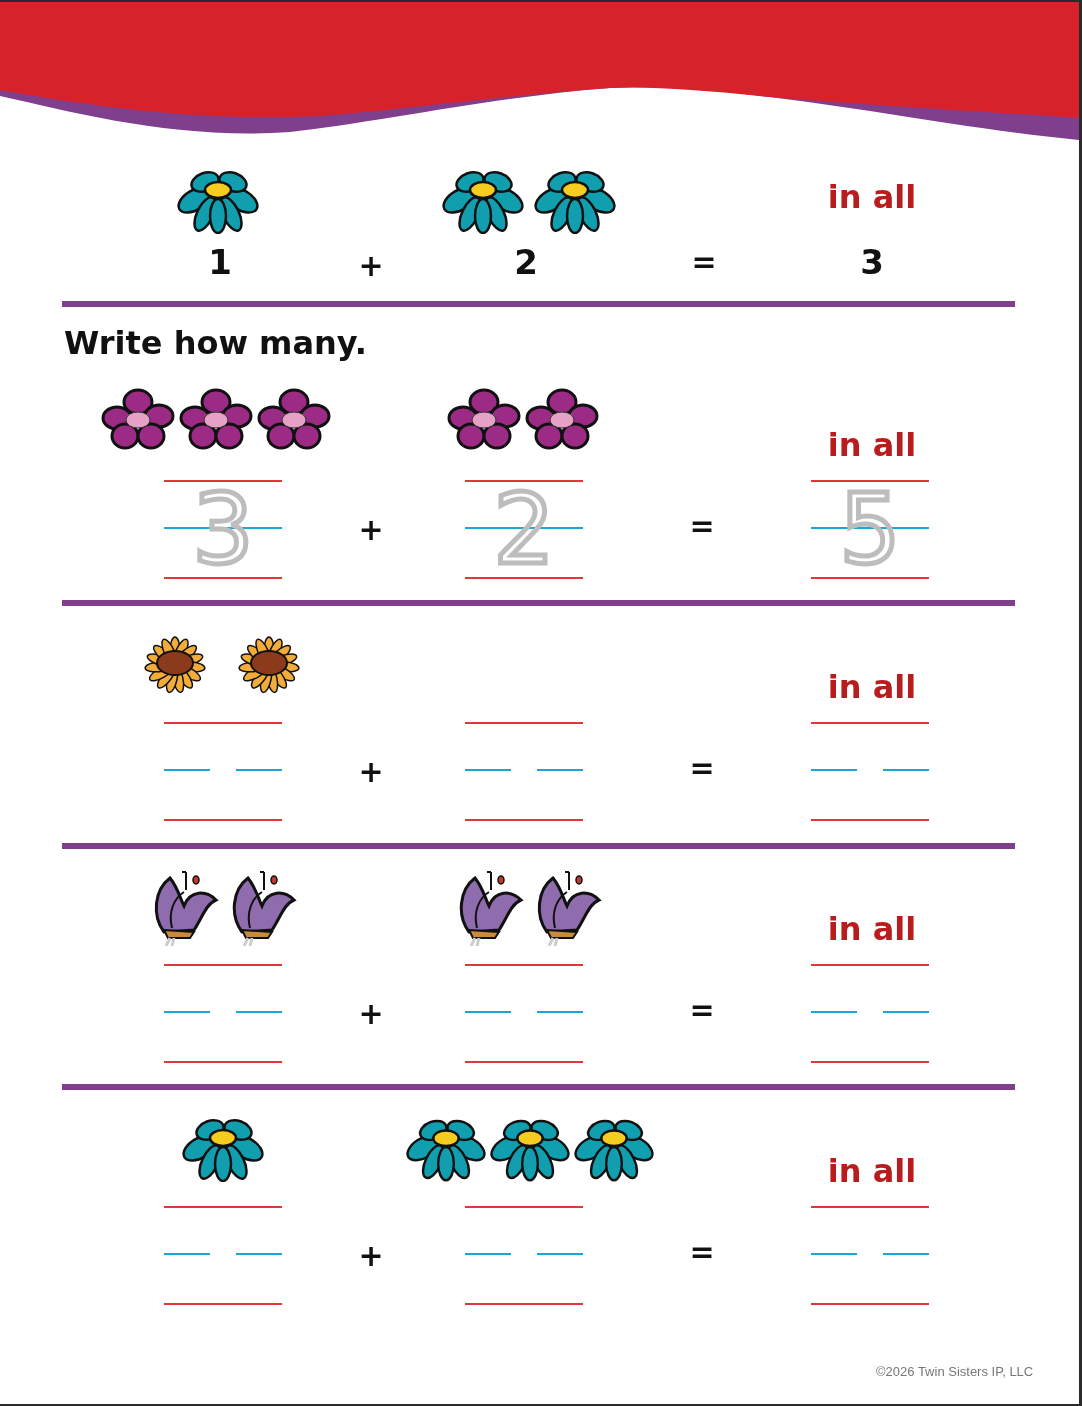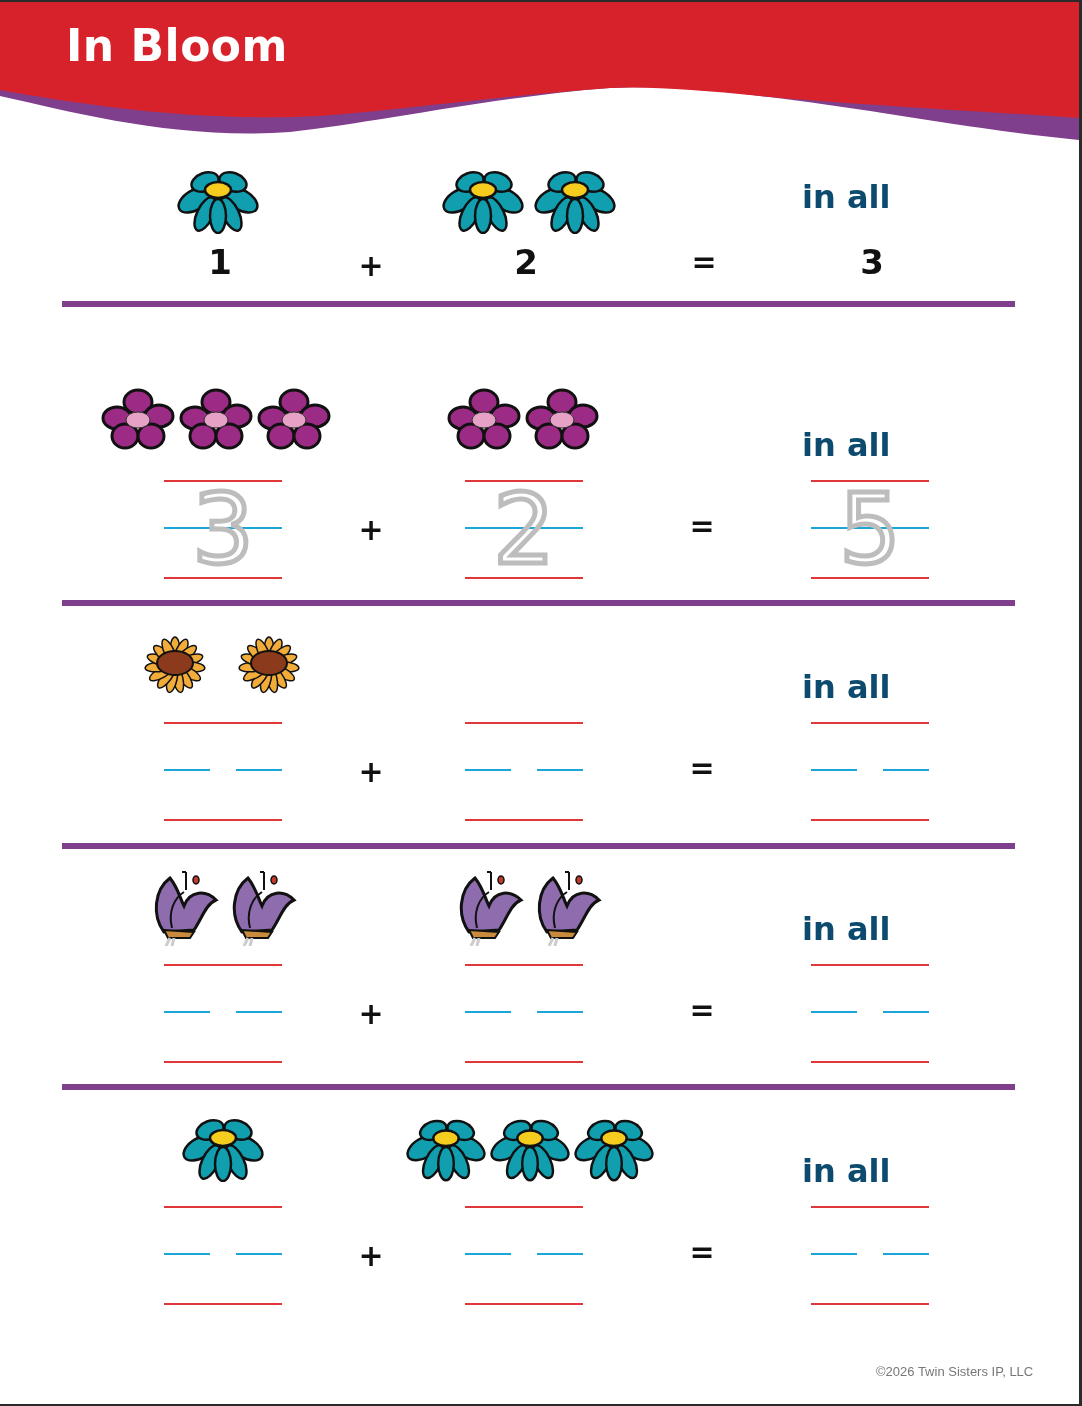--- a/index.html
+++ b/index.html
@@ -3,41 +3,40 @@
 <meta charset="utf-8">
 <style>
   html, body { margin:0; padding:0; }
   body { width:1082px; height:1406px; background:#2a2a2a; font-family:"DejaVu Sans", sans-serif; }
   .page { position:absolute; left:0; top:2px; width:1079px; height:1402px; background:#fff; overflow:hidden; }
   .banner { position:absolute; left:0; top:0; width:1079px; height:150px; }
   .title { position:absolute; left:66px; top:18px; color:#fff; font-size:44px; font-weight:bold; letter-spacing:0.5px; font-family:"DejaVu Sans", sans-serif; }
   .divider { position:absolute; left:62px; width:953px; height:6px; background:#7f3f8c; }
   .num { position:absolute; font-size:34px; font-weight:bold; color:#111; width:60px; text-align:center; font-family:"DejaVu Sans", sans-serif; }
   .op { position:absolute; font-size:30px; font-weight:bold; color:#111; width:40px; text-align:center; }
-  .inall { position:absolute; font-size:32px; font-weight:bold; color:#0c4a6e; width:140px; text-align:left; font-family:"DejaVu Sans", sans-serif; }
+  .inall { position:absolute; font-size:32px; font-weight:bold; color:#b91c1c; width:140px; text-align:center; font-family:"DejaVu Sans", sans-serif; }
   .heading { position:absolute; left:64px; top:322px; font-size:32px; font-weight:bold; color:#111; font-family:"DejaVu Sans", sans-serif; }
   .lines { position:absolute; width:118px; height:100px; }
   .lines .r { position:absolute; left:0; width:118px; height:2px; background:#e0383a; }
   .lines .b1 { position:absolute; left:0; width:46px; height:2px; background:#1aa6d6; }
   .lines .b2 { position:absolute; left:72px; width:46px; height:2px; background:#1aa6d6; }
   .lines .bf { position:absolute; left:0; width:118px; height:2px; background:#1aa6d6; }
   .trace { position:absolute; left:0; top:0; width:118px; height:100px; display:flex; align-items:center; justify-content:center; font-size:96px; font-family:"DejaVu Sans", sans-serif; color:transparent; -webkit-text-stroke:5px #bdbdbd; }
   .flowers { position:absolute; display:flex; gap:6px; }
   .copyright { position:absolute; left:876px; top:1362px; font-size:13px; color:#777; font-family:"Liberation Sans", sans-serif; }
 </style>
 </head>
 <body>
 
 <div class="page">
 
   <svg class="banner" viewBox="0 0 1079 150" width="1079" height="150">
     <path d="M0,0 H1079 V138 C960,126 860,105 760,94 C700,86 650,84 610,86 C500,94 380,120 290,130 C180,138 80,112 0,94 Z" fill="#7f3f8c"></path>
     <path d="M0,0 H1079 V116 C960,108 850,102 760,94 C700,88 650,84 610,86 C500,94 400,108 320,114 C200,120 90,104 0,88 Z" fill="#d7222b"></path>
   </svg>
-  <div class="title">In Bloom</div>
 
   <div class="flowers" style="left:175px; top:166px;">
     <svg width="86" height="66" viewBox="0 0 86 66">
         <g stroke="#111" stroke-width="2.5">
           <ellipse cx="20" cy="32" rx="18" ry="10" fill="#119fb0" transform="rotate(-30 20 32)"></ellipse>
           <ellipse cx="66" cy="32" rx="18" ry="10" fill="#119fb0" transform="rotate(30 66 32)"></ellipse>
           <ellipse cx="30" cy="46" rx="8" ry="18" fill="#119fb0" transform="rotate(25 30 46)"></ellipse>
           <ellipse cx="56" cy="46" rx="8" ry="18" fill="#119fb0" transform="rotate(-25 56 46)"></ellipse>
           <ellipse cx="43" cy="48" rx="8" ry="17" fill="#119fb0"></ellipse>
           <ellipse cx="30" cy="14" rx="14" ry="9" fill="#119fb0" transform="rotate(-20 30 14)"></ellipse>
@@ -73,20 +72,21 @@
       </svg>
   </div>
   <div class="inall" style="left:802px; top:176px;">in all</div>
   <div class="num" style="left:190px; top:240px;">1</div>
   <div class="op" style="left:351px; top:246px;">+</div>
   <div class="num" style="left:496px; top:240px;">2</div>
   <div class="op" style="left:684px; top:242px;">=</div>
   <div class="num" style="left:842px; top:240px;">3</div>
 
   <div class="divider" style="top:299px;"></div>
+  <div class="heading">Write how many.</div>
 
   <div class="flowers" style="left:101px; top:386px; gap:4px;">
     <svg width="74" height="64" viewBox="0 0 74 64">
         <g stroke="#111" stroke-width="3" fill="#9b2b84">
           <ellipse cx="37" cy="14" rx="14" ry="12"></ellipse>
           <ellipse cx="16" cy="30" rx="14" ry="11"></ellipse>
           <ellipse cx="58" cy="28" rx="14" ry="11"></ellipse>
           <ellipse cx="24" cy="48" rx="13" ry="12"></ellipse>
           <ellipse cx="50" cy="48" rx="13" ry="12"></ellipse>
         </g>

